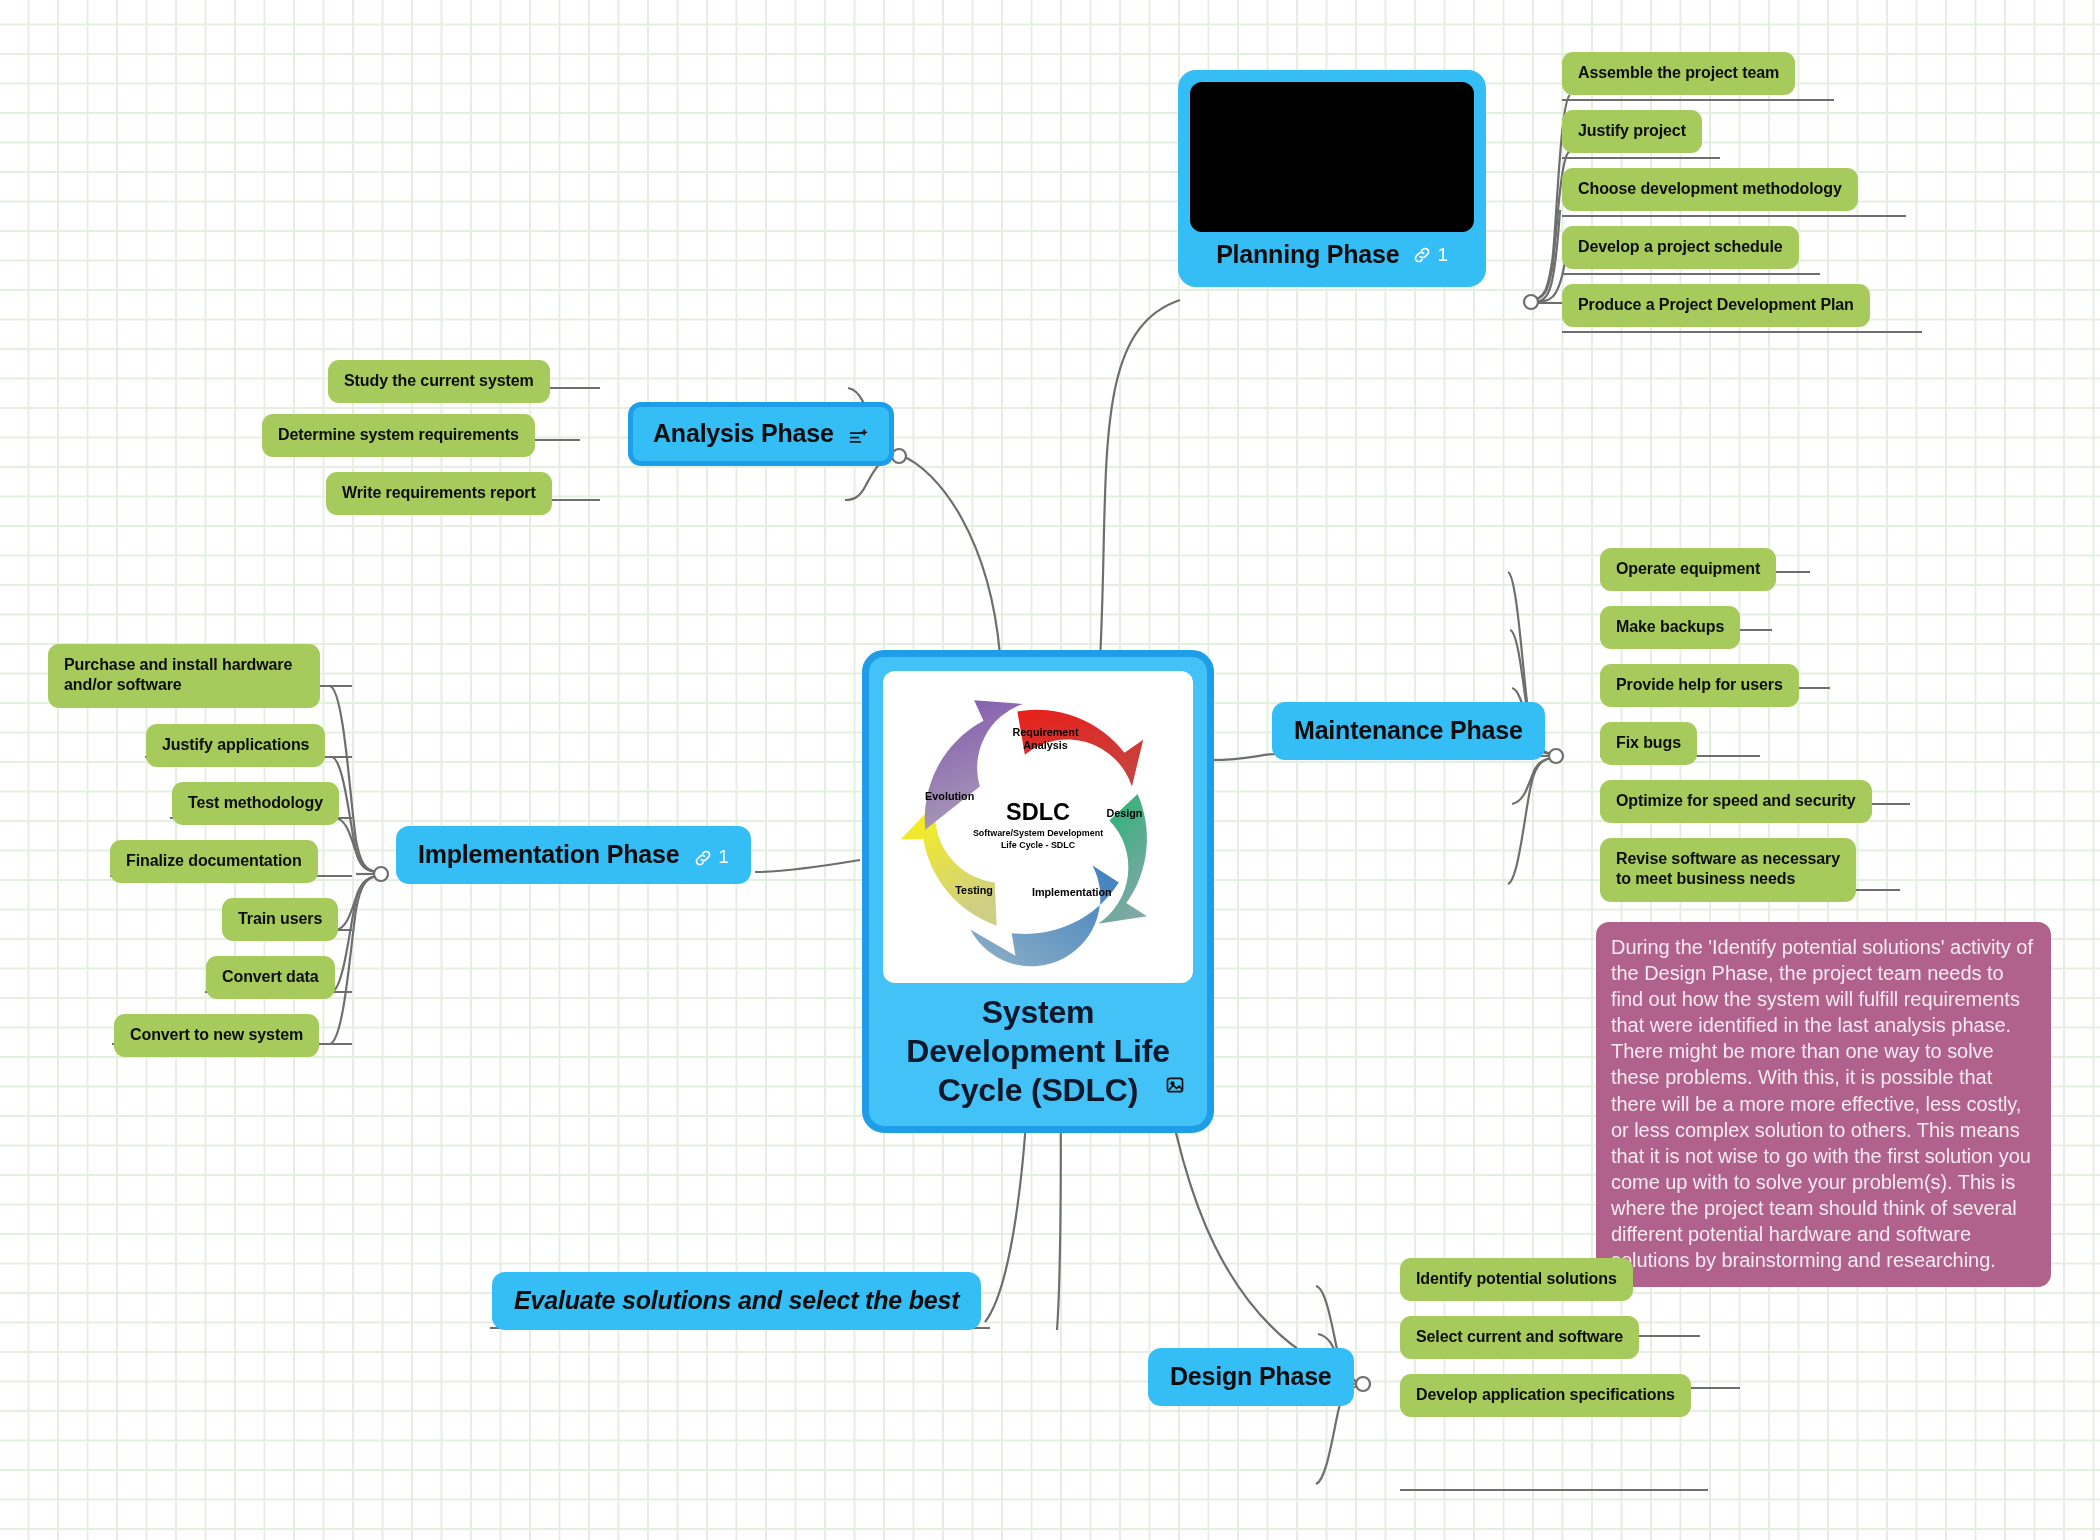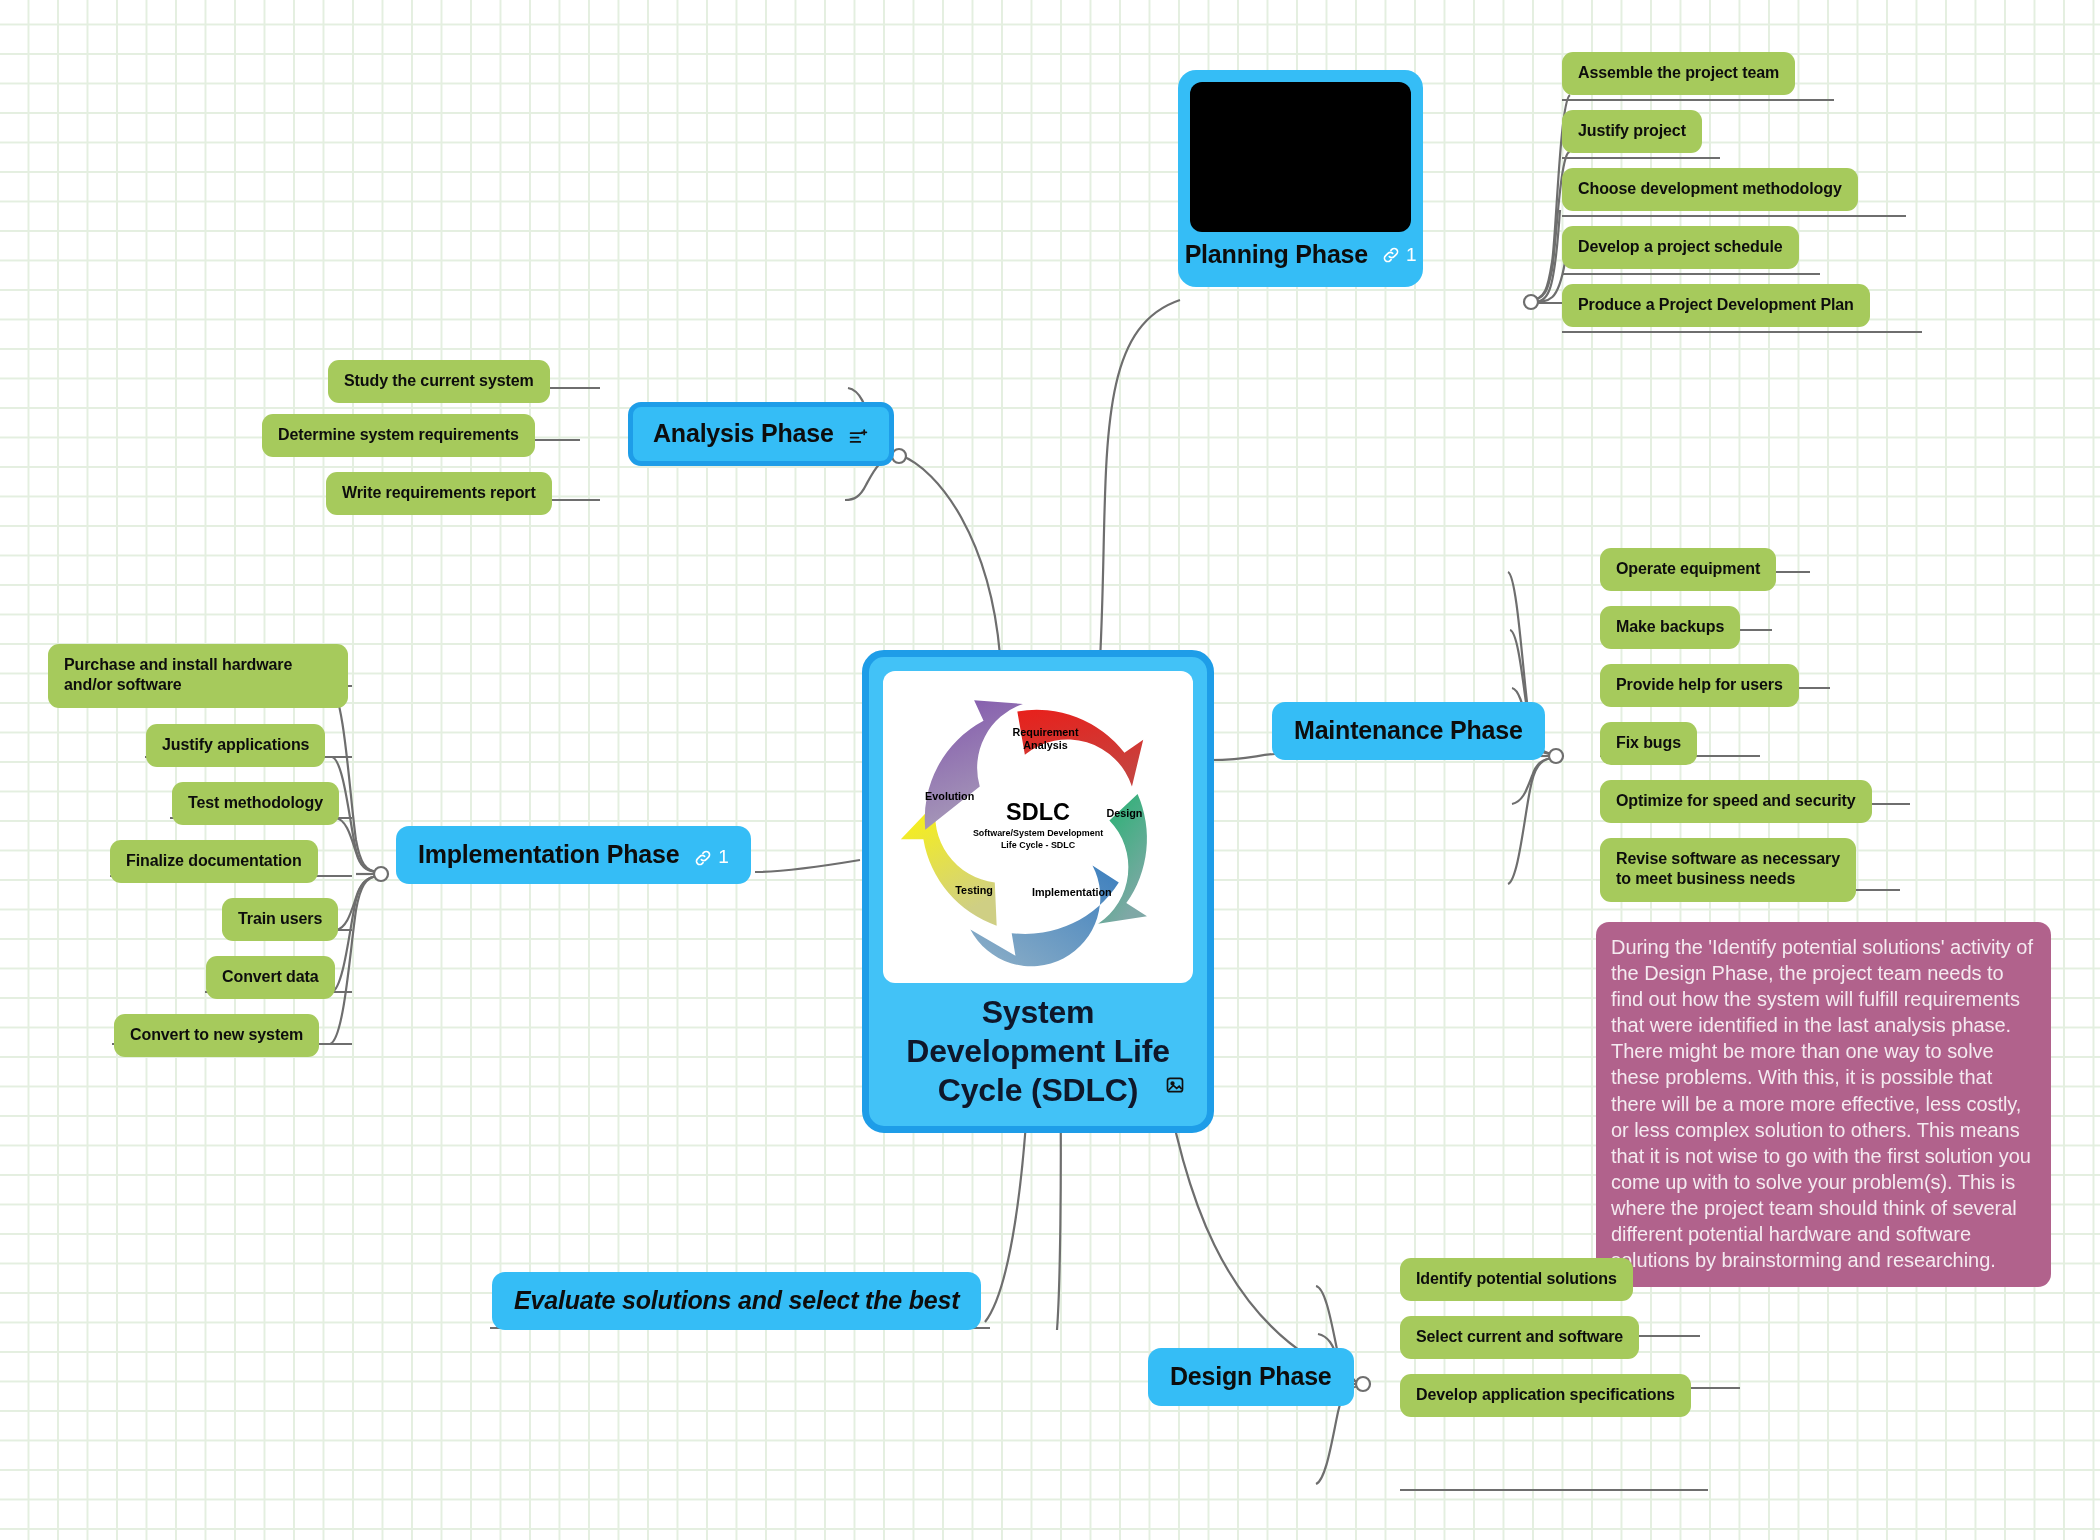--- a/index.html
+++ b/index.html
@@ -87,21 +87,21 @@
     letter-spacing: -0.2px;
     position: relative;
   }
   #central .imgicon { position:absolute; right:8px; bottom:12px; }
 
   
   #planning {
     background: #35bdf6;
     border-radius: 18px;
     padding: 12px 12px 4px 12px;
-    width: 245px;
+    width: 308px;
     box-sizing: border-box;
   }
   #planning .media {
     background: #000000;
     border-radius: 12px;
     width: 100%;
     height: 150px;
   }
   #planning .caption {
     display:flex; align-items:center; justify-content:center; gap:13px;
@@ -331,21 +331,21 @@
     <span>Implementation Phase</span>
     <span class="badge">
       <svg width="20" height="20" viewBox="0 0 24 24" fill="none" stroke="#ffffff" stroke-width="2" stroke-linecap="round">
         <path d="M10 14a4 4 0 0 0 5.66 0l3-3a4 4 0 0 0-5.66-5.66l-1.1 1.1"></path>
         <path d="M14 10a4 4 0 0 0-5.66 0l-3 3a4 4 0 0 0 5.66 5.66l1.1-1.1"></path>
       </svg>
       <span>1</span>
     </span>
   </div>
 
-  <div class="node leaf" style="left:48px; top:644px; width:300px;">Purchase and install hardware
+  <div class="node leaf" style="left:48px; top:644px; width:272px;">Purchase and install hardware
 and/or software</div>
   <div class="node leaf" style="left:146px; top:724px;">Justify applications</div>
   <div class="node leaf" style="left:172px; top:782px;">Test methodology</div>
   <div class="node leaf" style="left:110px; top:840px;">Finalize documentation</div>
   <div class="node leaf" style="left:222px; top:898px;">Train users</div>
   <div class="node leaf" style="left:206px; top:956px;">Convert data</div>
   <div class="node leaf" style="left:114px; top:1014px;">Convert to new system</div>
 
   <div class="node phase" style="left:1272px; top:702px;">
     <span>Maintenance Phase</span>

